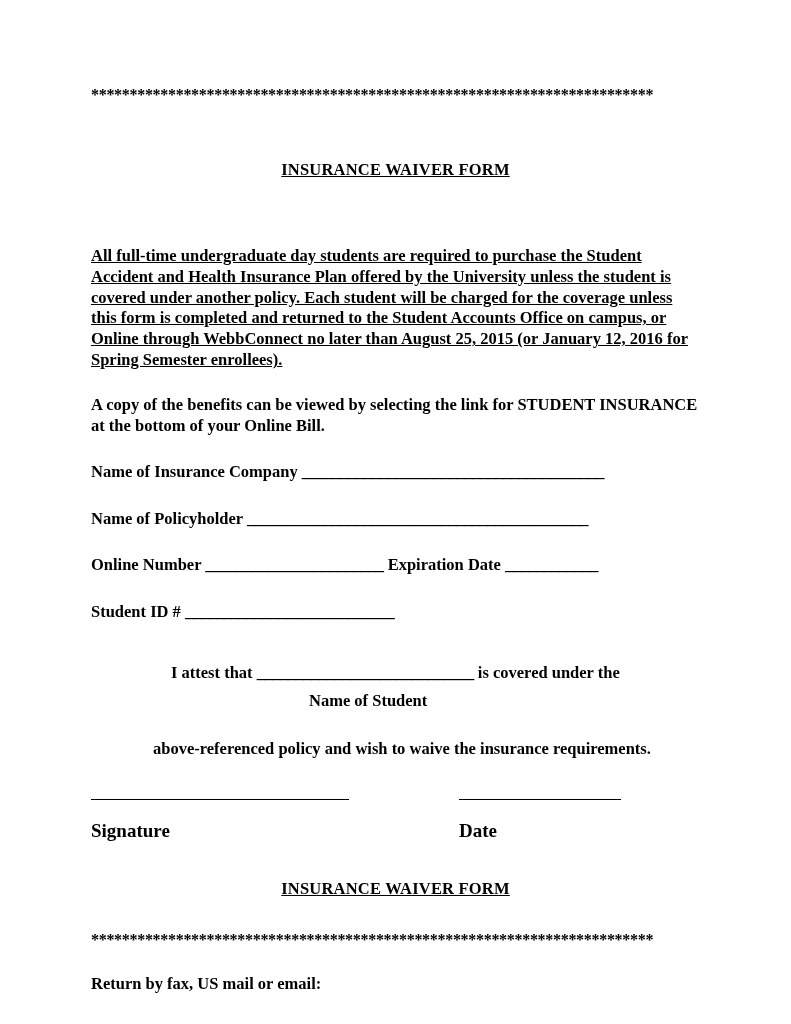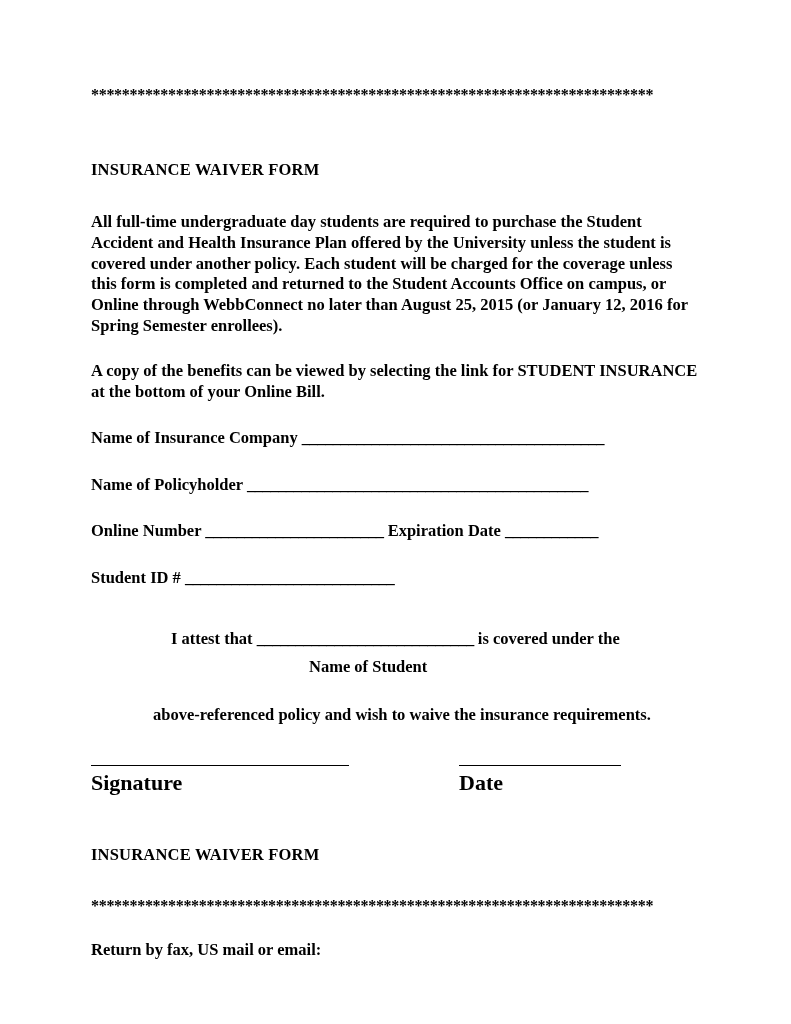--- a/index.html
+++ b/index.html
@@ -32,23 +32,25 @@
   .stars {
     font-family: "Liberation Serif", serif;
     font-weight: bold;
     font-size: 16px;
     letter-spacing: -0.3px;
     line-height: 1.1;
     white-space: nowrap;
     overflow: hidden;
   }
   .title {
+    text-align: center;
     font-weight: bold;
     font-size: 16.5px;
     letter-spacing: 0.2px;
+    text-decoration: underline;
   }
   .para {
     font-weight: bold;
     font-size: 16.5px;
     line-height: 1.27;
     text-align: left;
   }
   .field-line {
     font-weight: bold;
     font-size: 16.5px;
@@ -82,23 +84,23 @@
     margin-top: 26px;
   }
   .sig-line {
     position: absolute;
     border-bottom: 1.6px solid #000;
   }
   .sig-line.a { left: 0; width: 258px; top: 0; }
   .sig-line.b { left: 368px; width: 162px; top: 0; }
   .sig-label {
     position: absolute;
-    top: 5px;
+    top: 21px;
     font-weight: bold;
-    font-size: 22px;
+    font-size: 19px;
   }
   .sig-label.a { left: 0; }
   .sig-label.b { left: 368px; }
   .footer-table {
     display: flex;
     font-weight: bold;
     font-size: 16.5px;
     line-height: 1.3;
     flex-direction: column;
   }
@@ -108,21 +110,21 @@
   }
   .footer-right {
     flex: 1;
   }
   .mt-8 { margin-top: 8px; }
   .mt-20 { margin-top: 25px; }
   .mt-24 { margin-top: 24px; }
   .mt-28 { margin-top: 28px; }
   .mt-32 { margin-top: 32px; }
   .mt-40 { margin-top: 40px; }
-  .mt-48 { margin-top: 32px; }
+  .mt-48 { margin-top: 66px; text-decoration: underline; }
   .mt-56 { margin-top: 56px; }
 </style>
 </head>
 <body>
 
 <div class="page">
   <div class="content">
 
     <div class="stars">*************************************************************************</div>
 

